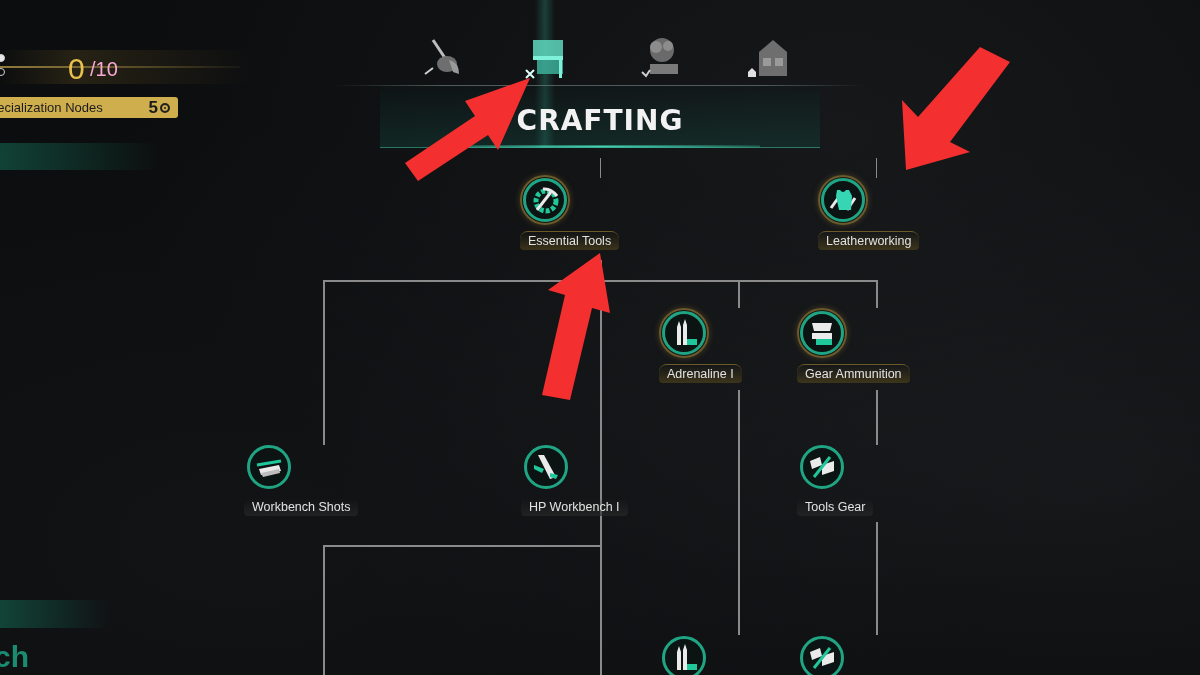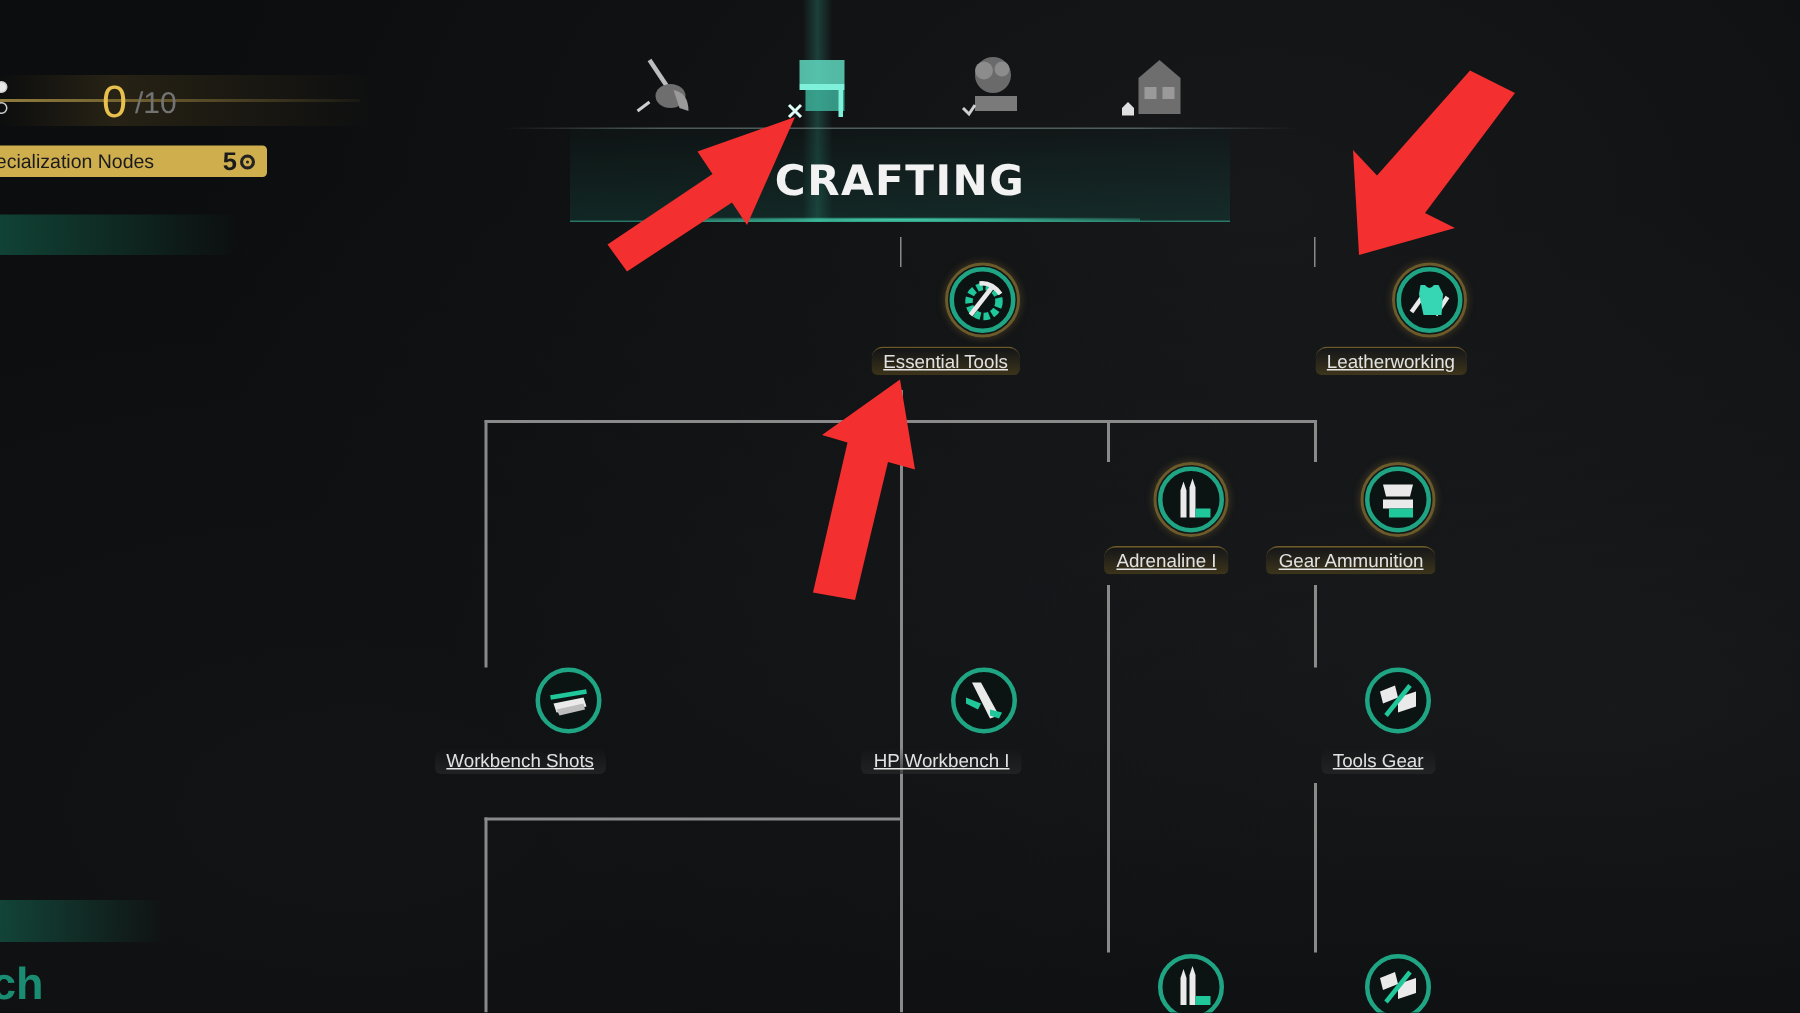--- a/index.html
+++ b/index.html
@@ -21,21 +21,21 @@
       left: 0; top: 50px; width: 250px; height: 34px;
       background: linear-gradient(90deg, rgba(120,100,40,0.0), rgba(160,130,50,0.18) 30%, rgba(0,0,0,0) 100%);
     }
     .points-glow {
       left: 0; top: 66px; width: 240px; height: 2px;
       background: linear-gradient(90deg, rgba(200,170,80,0.7), rgba(200,170,80,0.05));
     }
     .dot { width: 8px; height: 8px; border-radius: 50%; border: 1.5px solid #cfcfcf; left: -3px; }
     .dot.filled { background: #e8e8e8; }
     .points-current { left: 68px; top: 52px; font-size: 30px; color: #e8c04e; font-weight: normal; }
-    .points-total { left: 90px; top: 58px; font-size: 20px; color: #737373; }
+    .points-total { left: 90px; top: 58px; font-size: 20px; color: #f9a8d4; }
     .spec-pill {
       left: 0; top: 97px; width: 178px; height: 21px;
       background: #cfae4e;
       border-radius: 0 3px 3px 0;
       display: flex; align-items: center; justify-content: space-between;
       padding: 0 8px 0 0;
     }
     .spec-label { font-size: 13px; color: #1b1b1b; margin-left: -10px; white-space: nowrap; }
     .spec-count { font-size: 17px; font-weight: bold; color: #1a1a1a; display: flex; align-items: center; gap: 2px; }
     .spec-coin { width: 10px; height: 10px; border-radius: 50%; border: 2px solid #222; background: #cfae4e; box-shadow: inset 0 0 0 2px #cfae4e, inset 0 0 0 4px #222; }
@@ -53,21 +53,21 @@
     .header-shine { left: 440px; top: 145px; width: 320px; height: 3px; background: radial-gradient(ellipse, rgba(80,255,210,0.8), rgba(80,255,210,0)); }
     .tab-beam { left: 535px; top: 0; width: 20px; height: 148px; background: linear-gradient(90deg, rgba(60,200,170,0), rgba(60,200,170,0.25), rgba(60,200,170,0)); }
     .title { left: 480px; top: 104px; width: 240px; text-align: center; font-size: 28px; letter-spacing: 1px; color: #f2f2f2; font-family: "DejaVu Sans", sans-serif; font-weight: bold; }
     .tab { width: 56px; height: 50px; top: 32px; display: flex; align-items: center; justify-content: center; }
     .tab svg { width: 46px; height: 46px; }
 
     
     .line { position: absolute; background: #8a8a8a; }
 
     
-    .node { position: absolute; width: 160px; display: flex; flex-direction: column; align-items: flex-end; text-decoration: underline; }
+    .node { position: absolute; width: 160px; display: flex; flex-direction: column; align-items: flex-start; }
     .node-ring {
       width: 50px; height: 50px; border-radius: 50%;
       border: 2px solid #6b5a2a;
       display: flex; align-items: center; justify-content: center;
       box-shadow: 0 0 6px rgba(180,140,60,0.35);
       position: relative;
     }
     .node-ring.plain { border-color: transparent; box-shadow: none; }
     .node-core {
       width: 44px; height: 44px; border-radius: 50%;

